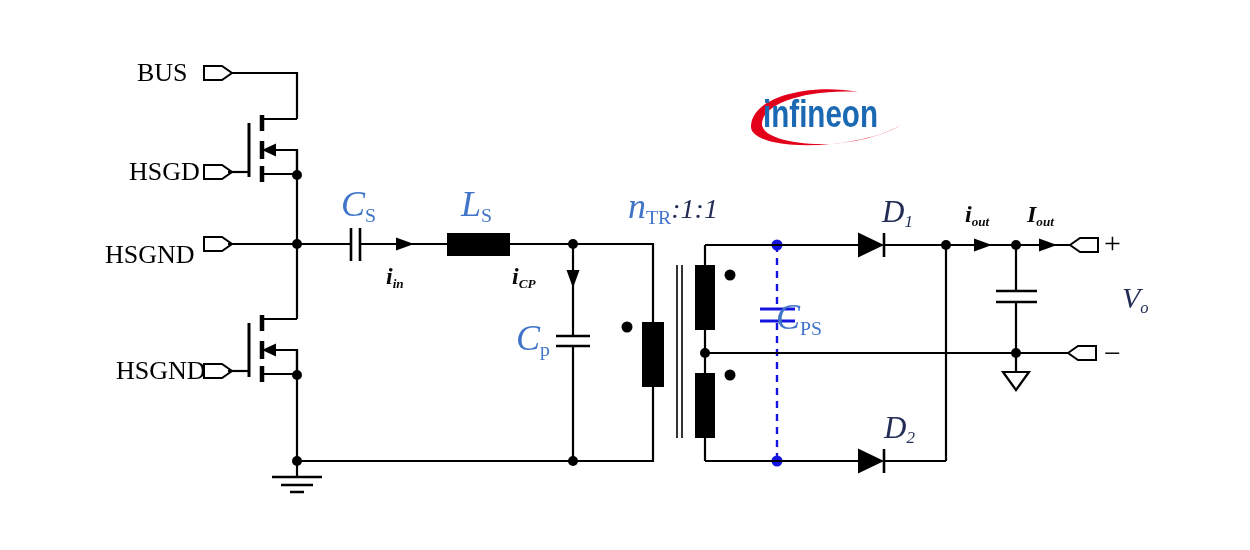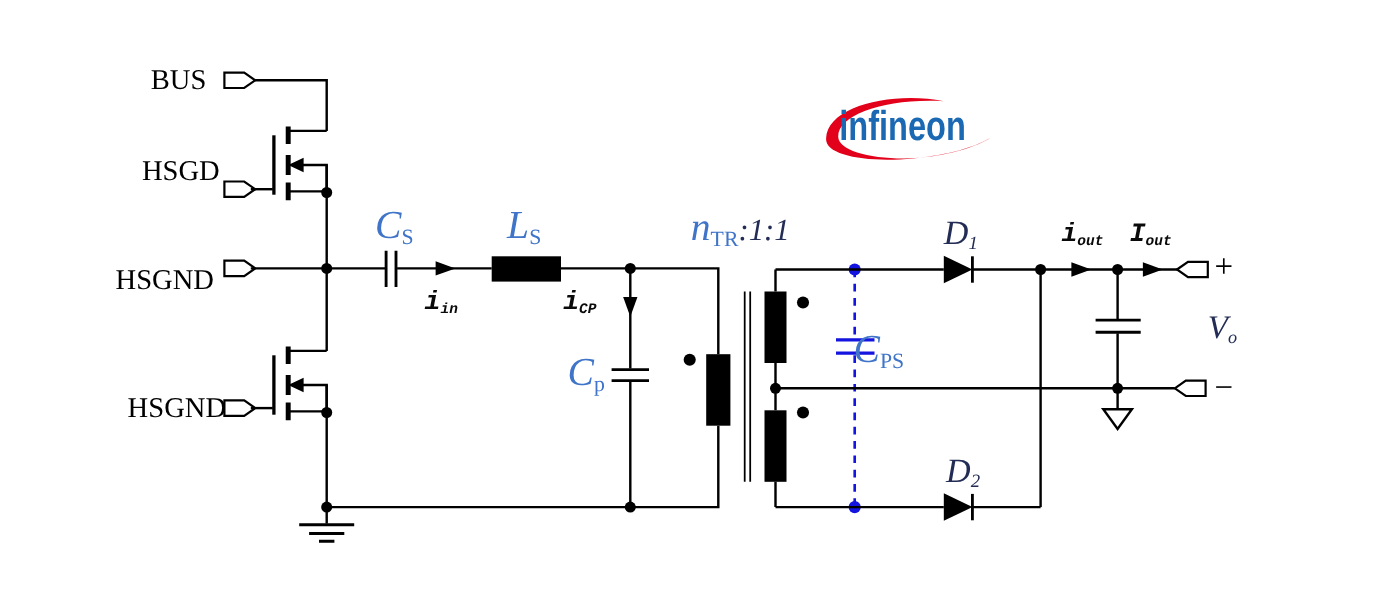--- a/index.html
+++ b/index.html
@@ -16,23 +16,23 @@
   .gnd-tri{fill:#fff;stroke:#000;stroke-width:2.2;}
   .cps-line{stroke:var(--cps-blue);stroke-width:2.4;fill:none;stroke-dasharray:7 6;}
   .cps-plate{stroke:var(--cps-blue);stroke-width:2.8;fill:none;}
   .cps-dot{fill:var(--cps-blue);stroke:none;}
   .lbl{position:absolute;line-height:1;white-space:nowrap;color:#000;}
   .lbl sub{font-size:55%;vertical-align:-0.28em;line-height:0;}
   .term-label{font-size:26px;text-align:right;}
   .comp{font-size:36px;font-style:italic;color:var(--component-blue);}
   .comp sub{font-style:normal;}
   .ratio{color:var(--dark-navy);font-size:28px;font-style:italic;}
-  .cur{font-size:24px;font-weight:bold;font-style:italic;color:#0a0a0a;font-family:Liberation Mono, monospace;}
+  .cur{font-size:24px;font-weight:bold;font-style:italic;color:#0a0a0a;}
   .cur sub{font-style:italic;}
-  .navy{font-size:31px;font-style:italic;color:var(--dark-navy);}
+  .navy{font-size:31px;font-style:italic;color:var(--dark-navy);margin-left:24px;}
   .navy sub{font-style:italic;}
   .vo{font-size:30px;}
   .sign{font-size:30px;}
   .tool-title{position:absolute;font-family:"Liberation Sans","DejaVu Sans",sans-serif;
               font-weight:bold;font-size:26px;letter-spacing:0.5px;color:var(--title-gray);line-height:1;}
   .logo-text{font-family:"Liberation Sans","DejaVu Sans",sans-serif;font-weight:bold;
              fill:var(--logo-blue);}
   .swoosh{fill:var(--logo-red);stroke:none;}
 </style>
 </head>
@@ -159,21 +159,21 @@
     </g>
 
     <g transform="translate(746,84)">
       <path class="swoosh" d="M112 8 C66 -1 6 12 5 42 C4 58 44 64 84 60 C116 57 140 50 155 41
                C138 52 104 60 76 60 C42 60 16 52 16 40 C16 20 60 5 112 8 Z"></path>
       <text class="logo-text" x="17" y="43" font-size="38" textLength="115" lengthAdjust="spacingAndGlyphs">infineon</text>
     </g>
   </svg>
 
   <div class="lbl term-label" style="left:137px;top:60px">BUS</div>
-  <div class="lbl term-label" style="left:129px;top:143px">HSGD</div>
+  <div class="lbl term-label" style="left:129px;top:159px">HSGD</div>
   <div class="lbl term-label" style="left:105px;top:242px">HSGND</div>
   <div class="lbl term-label" style="left:116px;top:358px">HSGND</div>
 
   <div class="lbl comp" style="left:341px;top:186px">
     <span>C</span><sub>S</sub></div>
   <div class="lbl comp" style="left:461px;top:186px">
     <span>L</span><sub>S</sub></div>
   <div class="lbl comp" style="left:516px;top:320px">
     <span>C</span><sub>p</sub></div>
   <div class="lbl comp" style="left:776px;top:299px">

